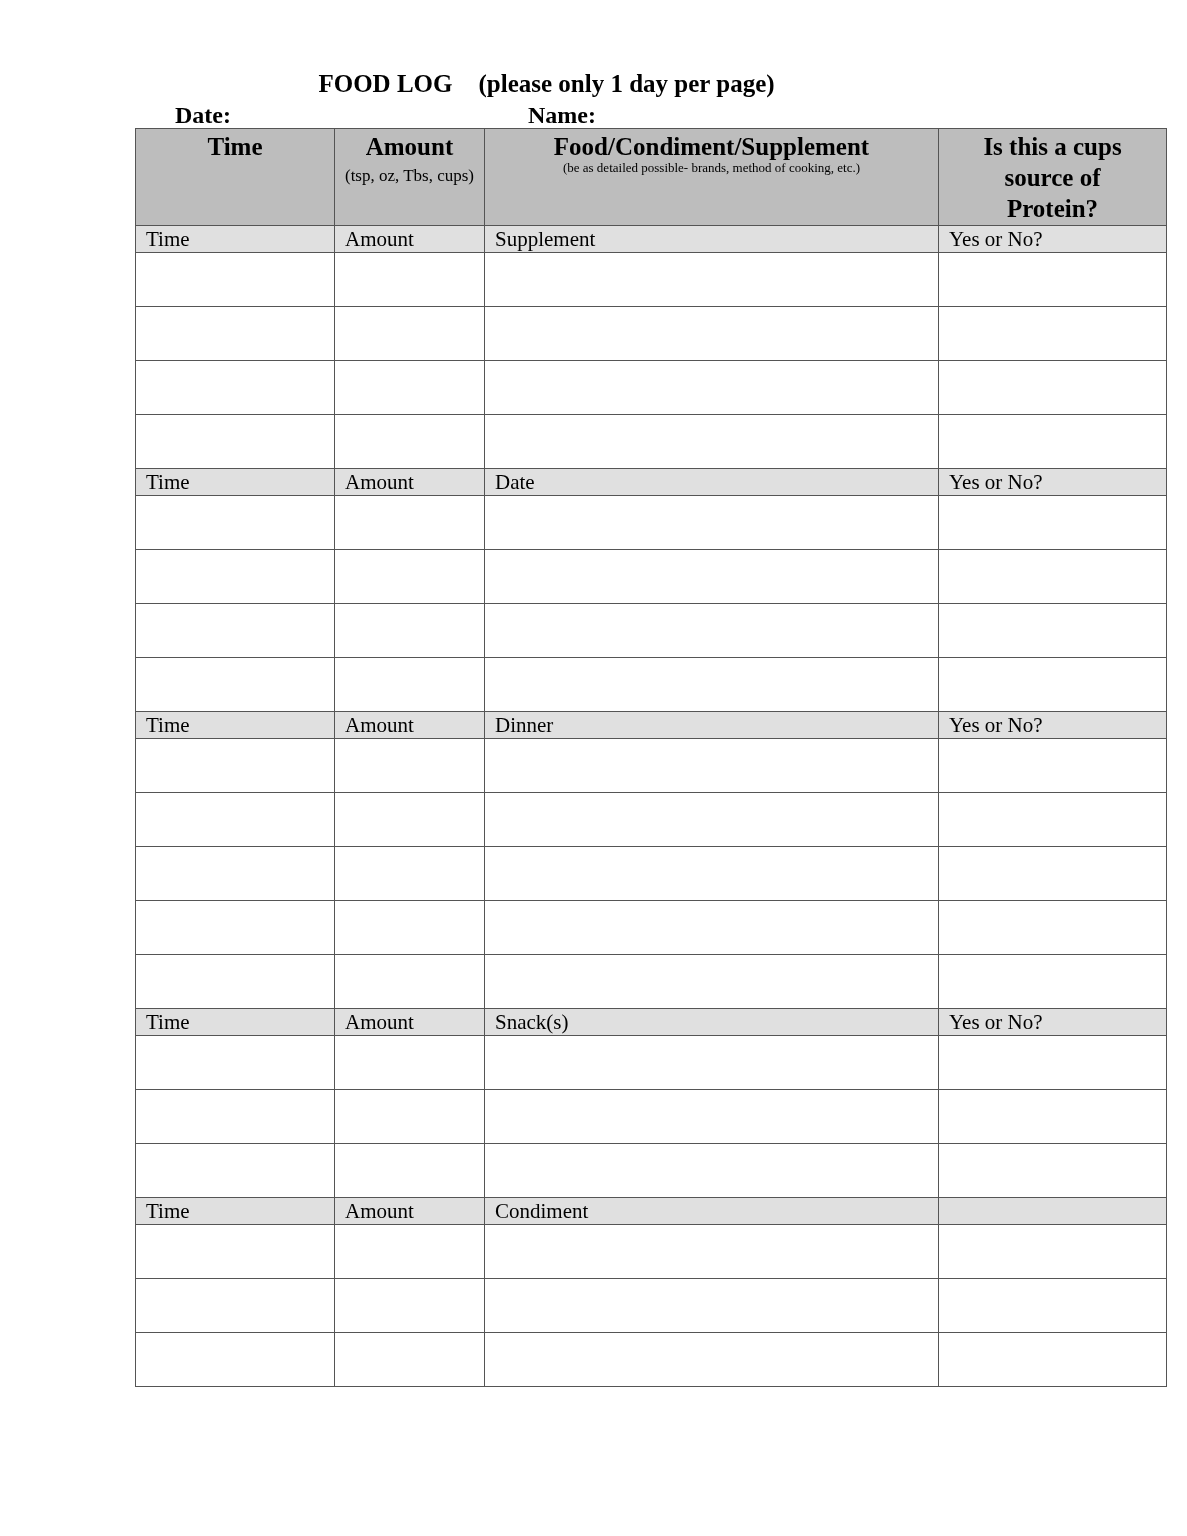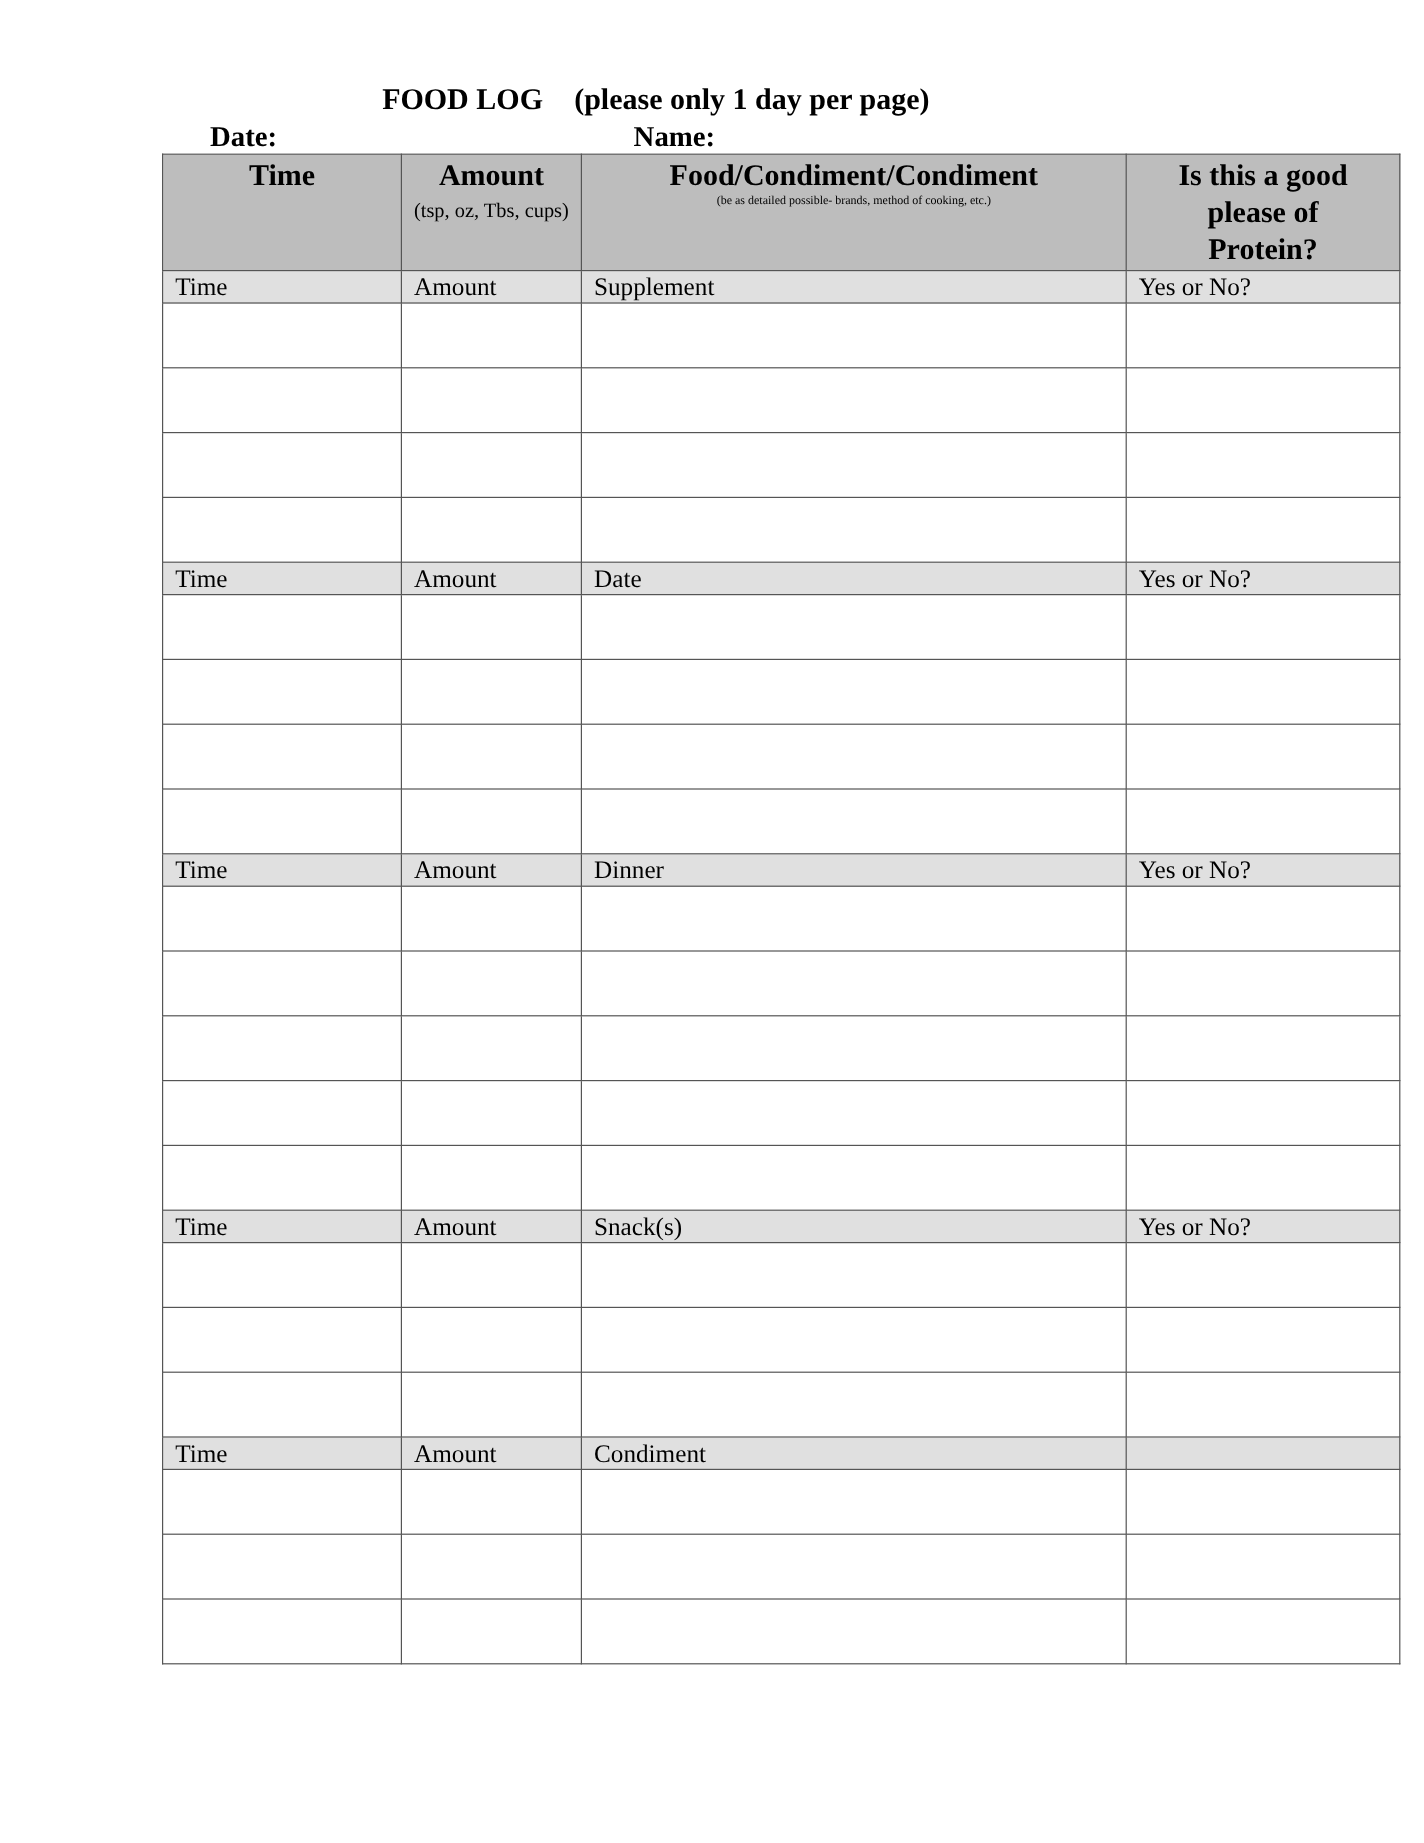--- a/index.html
+++ b/index.html
@@ -5,21 +5,21 @@
   html, body { margin:0; padding:0; background:#fff; }
   body { width:1187px; height:1536px; position:relative; font-family:"Liberation Serif", serif; color:#000; overflow:hidden; }
   .title { position:absolute; left:0; width:1093px; top:70px; text-align:center; font-weight:bold; font-size:25px; }
   .title .gap { display:inline-block; width:26px; }
   .lbl { position:absolute; top:102px; font-weight:bold; font-size:24px; }
   table { position:absolute; left:87px; top:128px; width:1031px; border-collapse:collapse; table-layout:fixed;margin-left:48px; }
   td, th { border:1.5px solid #555; padding:0; vertical-align:top; }
   col.c1 { width:199px; } col.c2 { width:150px; } col.c3 { width:454px; } col.c4 { width:228px; }
   tr.hdr th { background:#bdbdbd; height:94px; font-weight:bold; font-size:25px; text-align:center; line-height:31px; padding-top:2px; }
   tr.hdr th .sub { font-weight:normal; font-size:17px; line-height:27px; display:block; }
-  tr.hdr th .tiny { font-weight:normal; font-size:10px; line-height:16px; display:block; margin-top:-2px; }
+  tr.hdr th .tiny { font-weight:normal; font-size:13px; line-height:16px; display:block; margin-top:-2px; }
   tr.sec td { background:#e0e0e0; height:26px; font-size:21px; line-height:26px; padding-left:10px; }
   tr.blank td { height:53px; }
 </style>
 </head>
 <body>
 
 <div class="title">
   <span>FOOD LOG</span><span class="gap"></span><span>(please only 1 day per page)</span>
 </div>
 <div class="lbl" style="left:175px;">Date:</div>
@@ -29,22 +29,22 @@
   <colgroup>
       <col class="c1">
       <col class="c2">
       <col class="c3">
       <col class="c4">
     </colgroup>
   <tbody id="tbody">
     <tr class="hdr">
       <th><span>Time</span></th>
       <th><span>Amount</span><span class="sub">(tsp, oz, Tbs, cups)</span></th>
-      <th><span>Food/Condiment/Condiment</span><span class="tiny">(be as detailed possible- brands, method of cooking, etc.)</span></th>
-      <th style="padding-left:20px;padding-right:20px;"><span>Is this a good please of Protein?</span></th>
+      <th><span>Food/Condiment/Supplement</span><span class="tiny">(be as detailed possible- brands, method of cooking, etc.)</span></th>
+      <th style="padding-left:20px;padding-right:20px;"><span>Is this a cups source of Protein?</span></th>
     </tr>
   <tr class="sec">
         <td>Time</td>
         <td>Amount</td>
         <td>Supplement</td>
         <td>Yes or No?</td>
       </tr>
       <tr class="blank">
         <td></td>
         <td></td>

